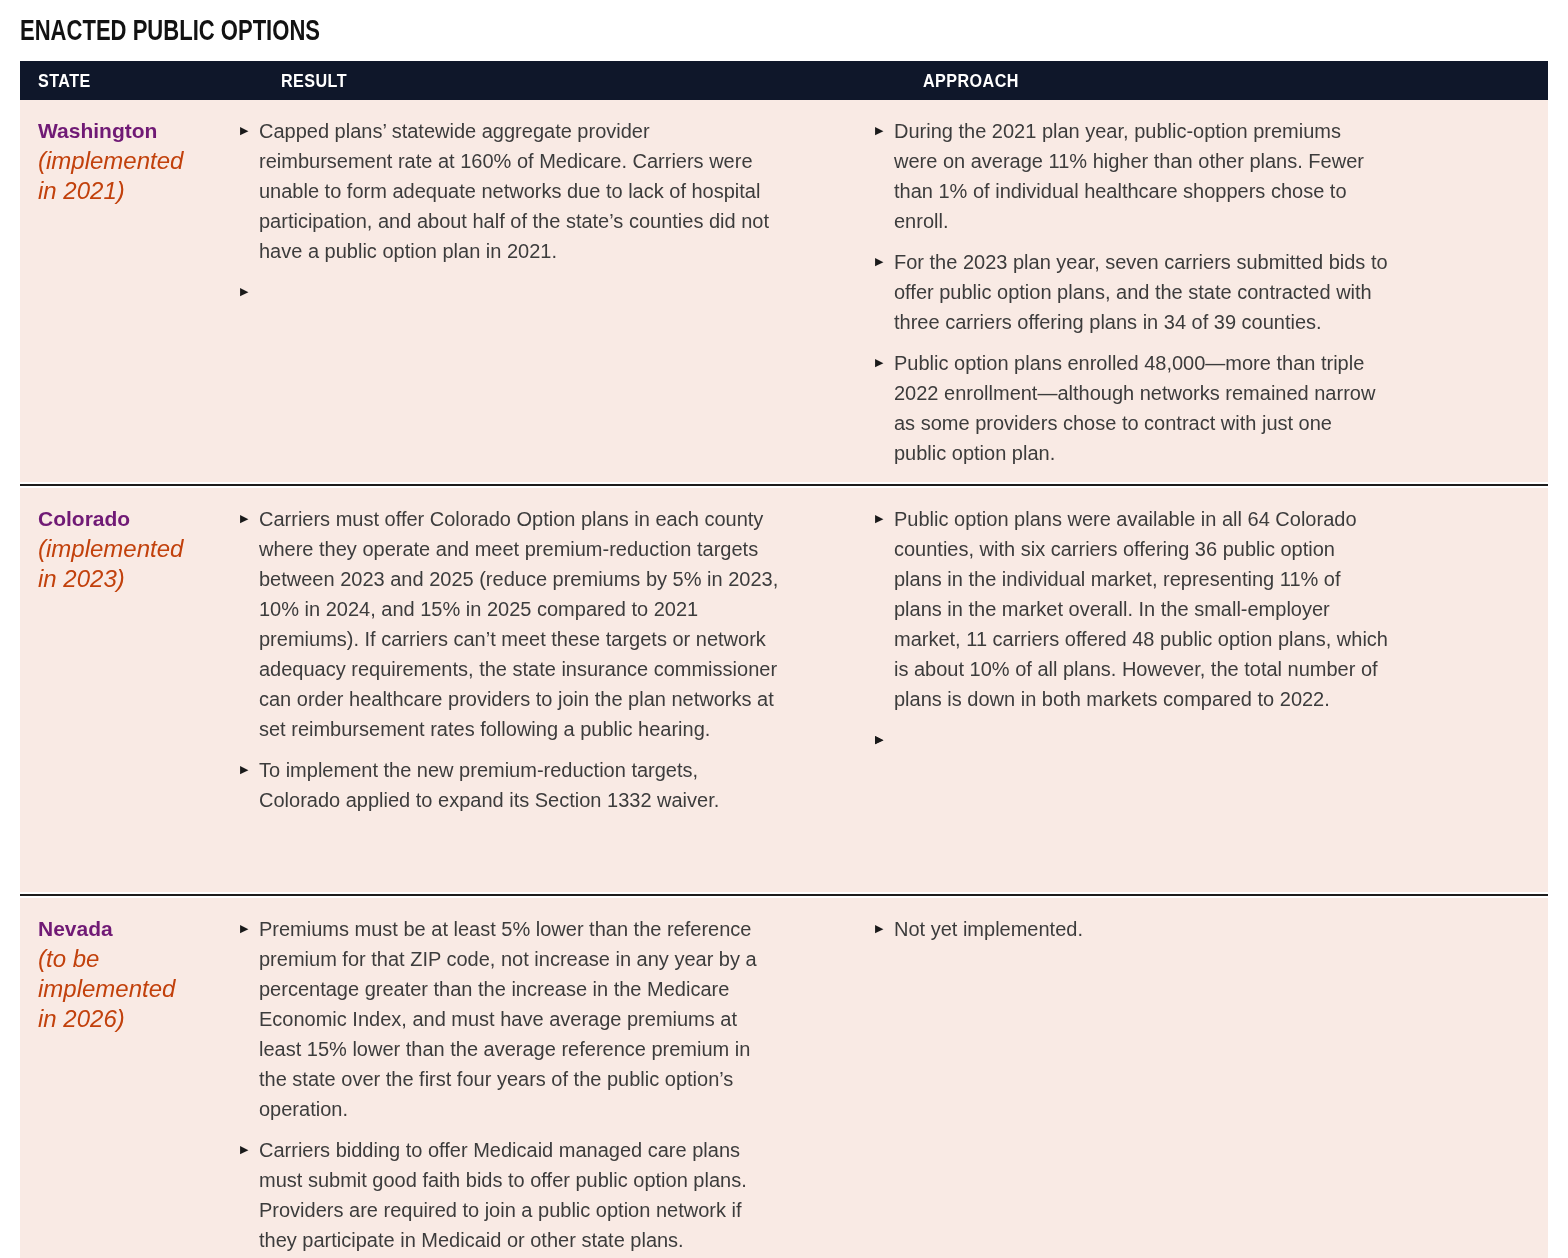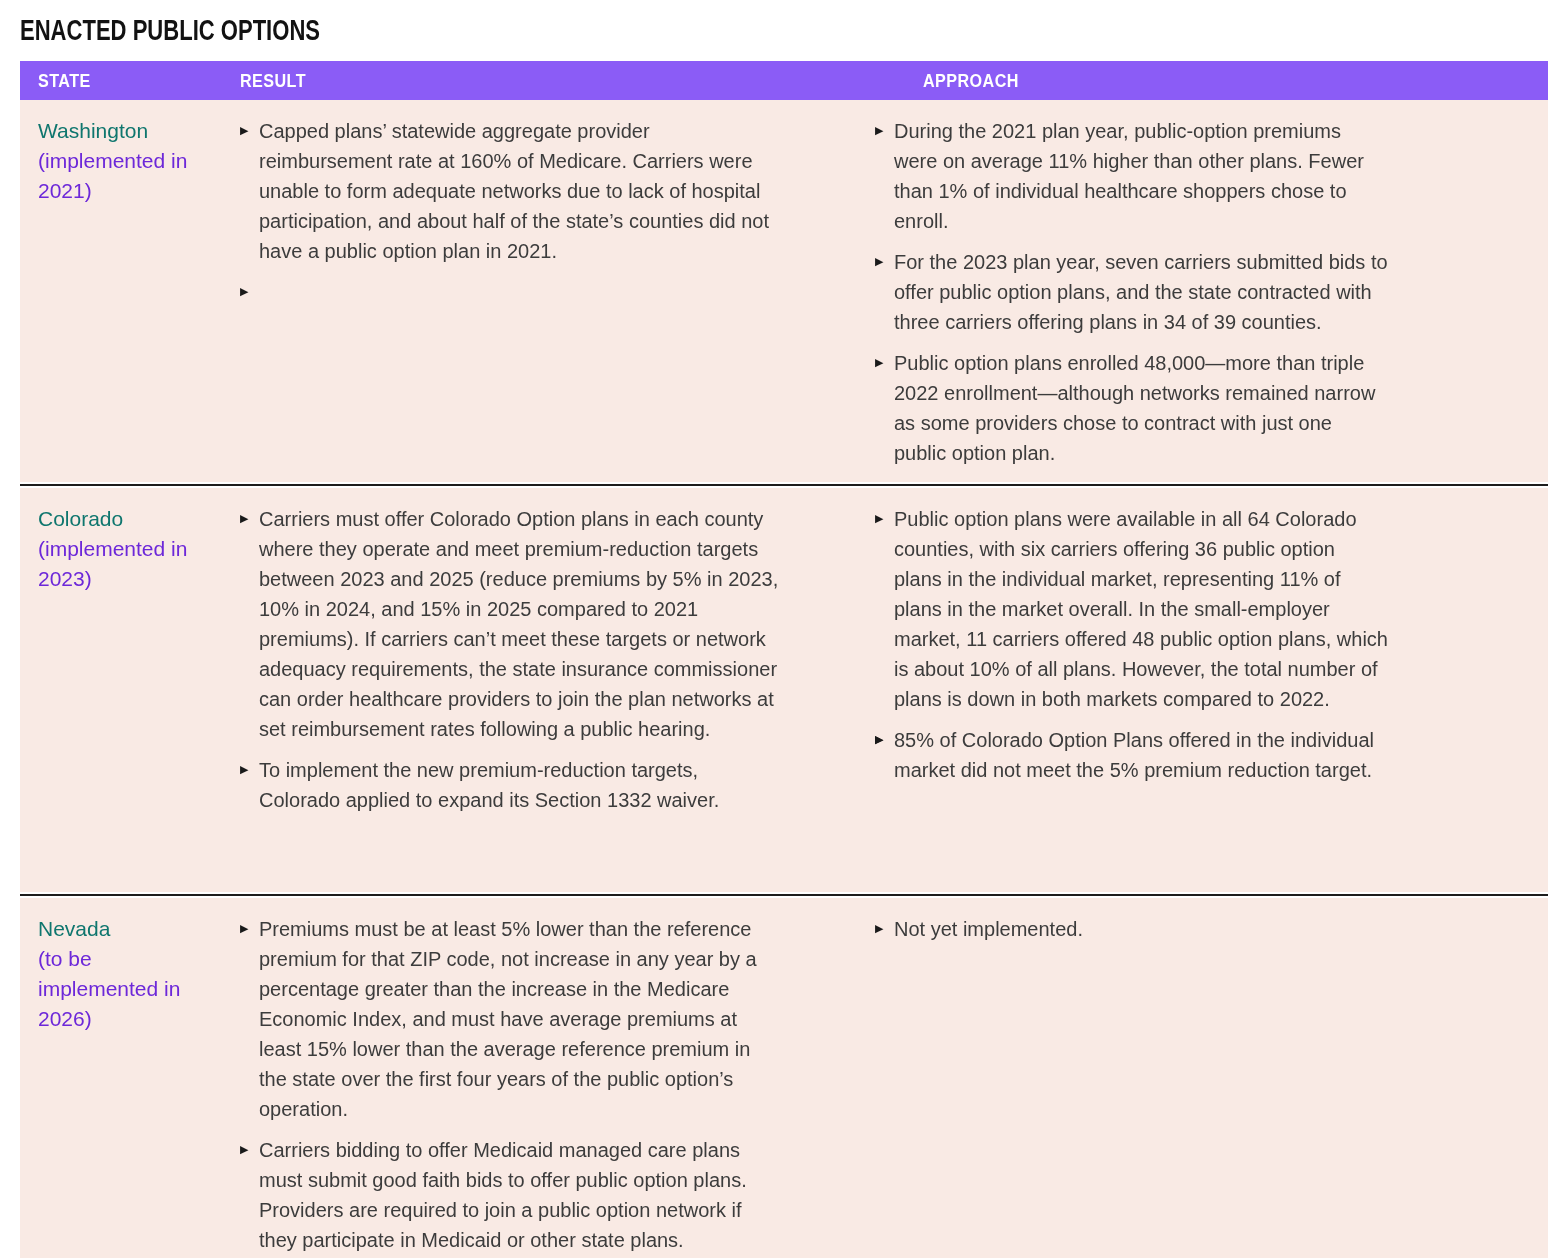--- a/index.html
+++ b/index.html
@@ -24,23 +24,24 @@
     white-space: nowrap;
     transform: scaleX(0.76);
     transform-origin: 0 50%;
     margin: 4px 0 14px 0;
   }
   .table { width: 1528px; }
 
   
   .thead {
     display: flex;
-    background: #8b5cf6;
+    background: #0f172a;
     height: 39px;
     align-items: center;
+    gap: 41px;
   }
   .th {
     color: #ffffff;
     font-size: 19px;
     font-weight: 700;
     letter-spacing: 0.5px;
     white-space: nowrap;
   }
   .cond {
     display: inline-block;
@@ -67,27 +68,28 @@
     border-bottom: 2px solid #ffffff;
   }
 
   .td { font-size: 20px; line-height: 30px; color: #3c3c3c; }
   .td-state   { width: 210px; padding: 16px 40px 14px 18px; }
   .td-approach{ width: 635px; padding: 16px 84px 14px 10px; }
   .td-result  { flex: 1;      padding: 16px 160px 14px 10px; }
 
   .state-name {
     font-size: 21px;
-    font-weight: 400;
-    color: #0f766e;
+    font-weight: 700;
+    color: #701a75;
     line-height: 30px;
   }
   .state-note {
-    font-size: 21px;
-    color: #6d28d9;
+    font-style: italic;
+    font-size: 24px;
+    color: #c2410c;
     line-height: 30px;
   }
 
   .bullet { position: relative; padding-left: 19px; }
   .bullet + .bullet { margin-top: 11px; }
   .tri {
     position: absolute;
     left: 0;
     top: 9px;
     font-size: 11px;
@@ -167,21 +169,20 @@
       <div class="td td-result">
         <div class="bullet">
           <span class="tri">▶</span>
           <span>Public option plans were available in all 64 Colorado counties, with six carriers offering 36 public option plans in the individual market, representing 11% of plans in the market overall. In the small-employer market, 11 carriers offered 48 public option plans, which is about 10% of all plans. However, the total number of plans is down in both markets compared to 2022.</span>
         </div>
         <div class="bullet">
           <span class="tri">▶</span>
         </div>
         <div class="bullet">
           <span class="tri">▶</span>
-          <span>85% of Colorado Option Plans offered in the individual market did not meet the 5% premium reduction target.</span>
         </div>
       </div>
     </div>
 
     <div class="sep"></div>
 
     <div class="tr row-2">
       <div class="td td-state">
         <div class="state-name">Nevada</div>
         <div class="state-note">(to be implemented in 2026)</div>

